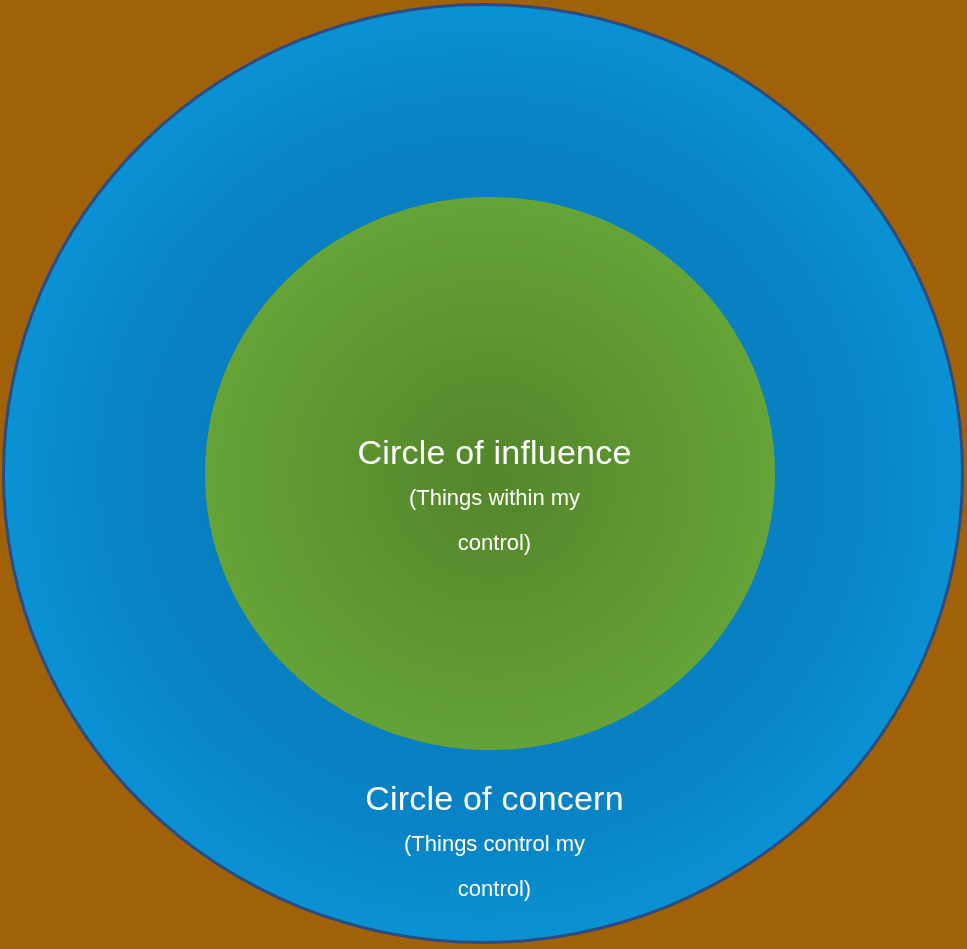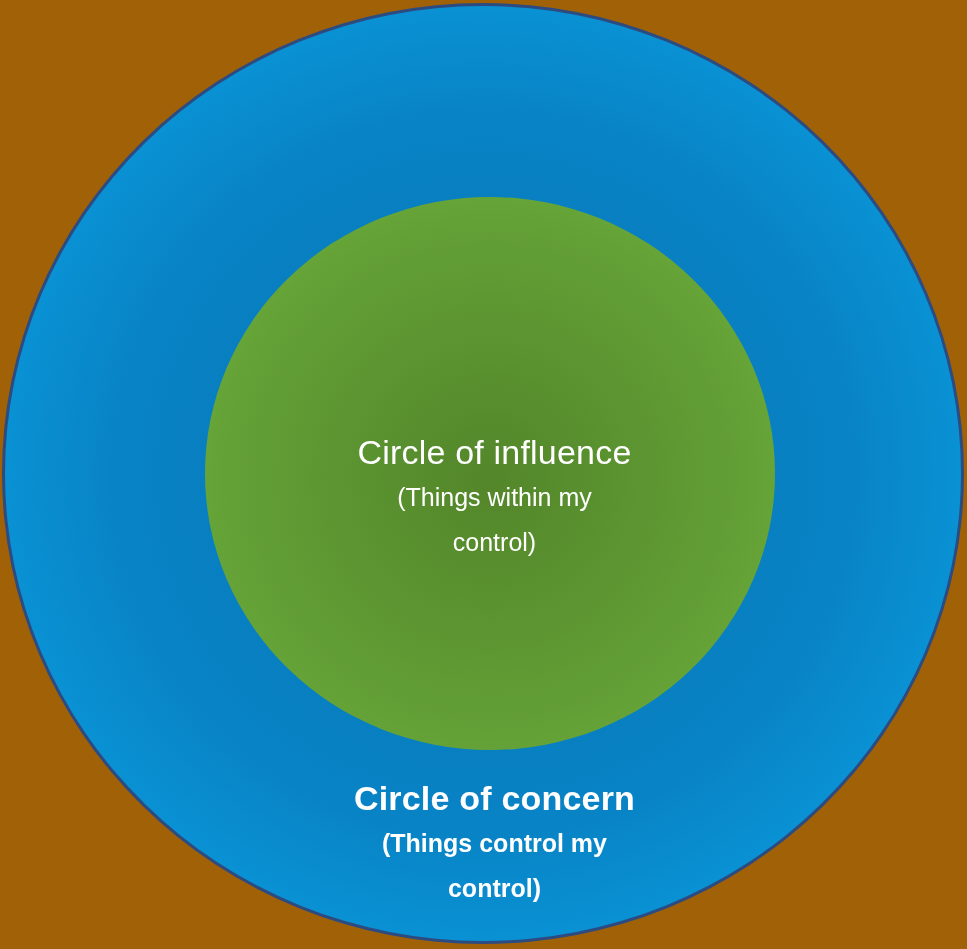--- a/index.html
+++ b/index.html
@@ -47,38 +47,38 @@
     color: #ffffff;
   }
   .top-label-block { top: 429px; }
   .bottom-label-block { top: 775px; }
   .label-title {
     font-size: 34px;
     line-height: 46px;
     letter-spacing: 0.2px;
   }
   .label-sub {
-    font-size: 25px;
+    font-size: 22px;
     line-height: 45px;
   }
 </style>
 </head>
 <body style="background: rgb(0, 0, 0);">
 
 <div class="stage">
 
   <div class="circle outer-circle" style="background: radial-gradient(rgb(7, 112, 176) 0%, rgb(8, 132, 198) 55%, rgb(12, 170, 236) 100%); border-color: rgb(44, 75, 128);"></div>
 
   <div class="circle inner-circle" style="background: radial-gradient(at 50% 51%, rgb(83, 134, 42) 0%, rgb(99, 160, 54) 65%, rgb(116, 186, 65) 100%);"></div>
 
   <div class="label-block top-label-block" style="color: rgb(255, 255, 255);">
     <div class="label-title">Circle of influence</div>
     <div class="label-sub">(Things within my</div>
     <div class="label-sub">control)</div>
   </div>
 
-  <div class="label-block bottom-label-block" style="color: rgb(255, 255, 255); font-weight: bold;">
+  <div class="label-block bottom-label-block" style="color: rgb(255, 255, 255);">
     <div class="label-title">Circle of concern</div>
     <div class="label-sub">(Things control my</div>
     <div class="label-sub">control)</div>
   </div>
 
 </div>
 
 </body></html>

